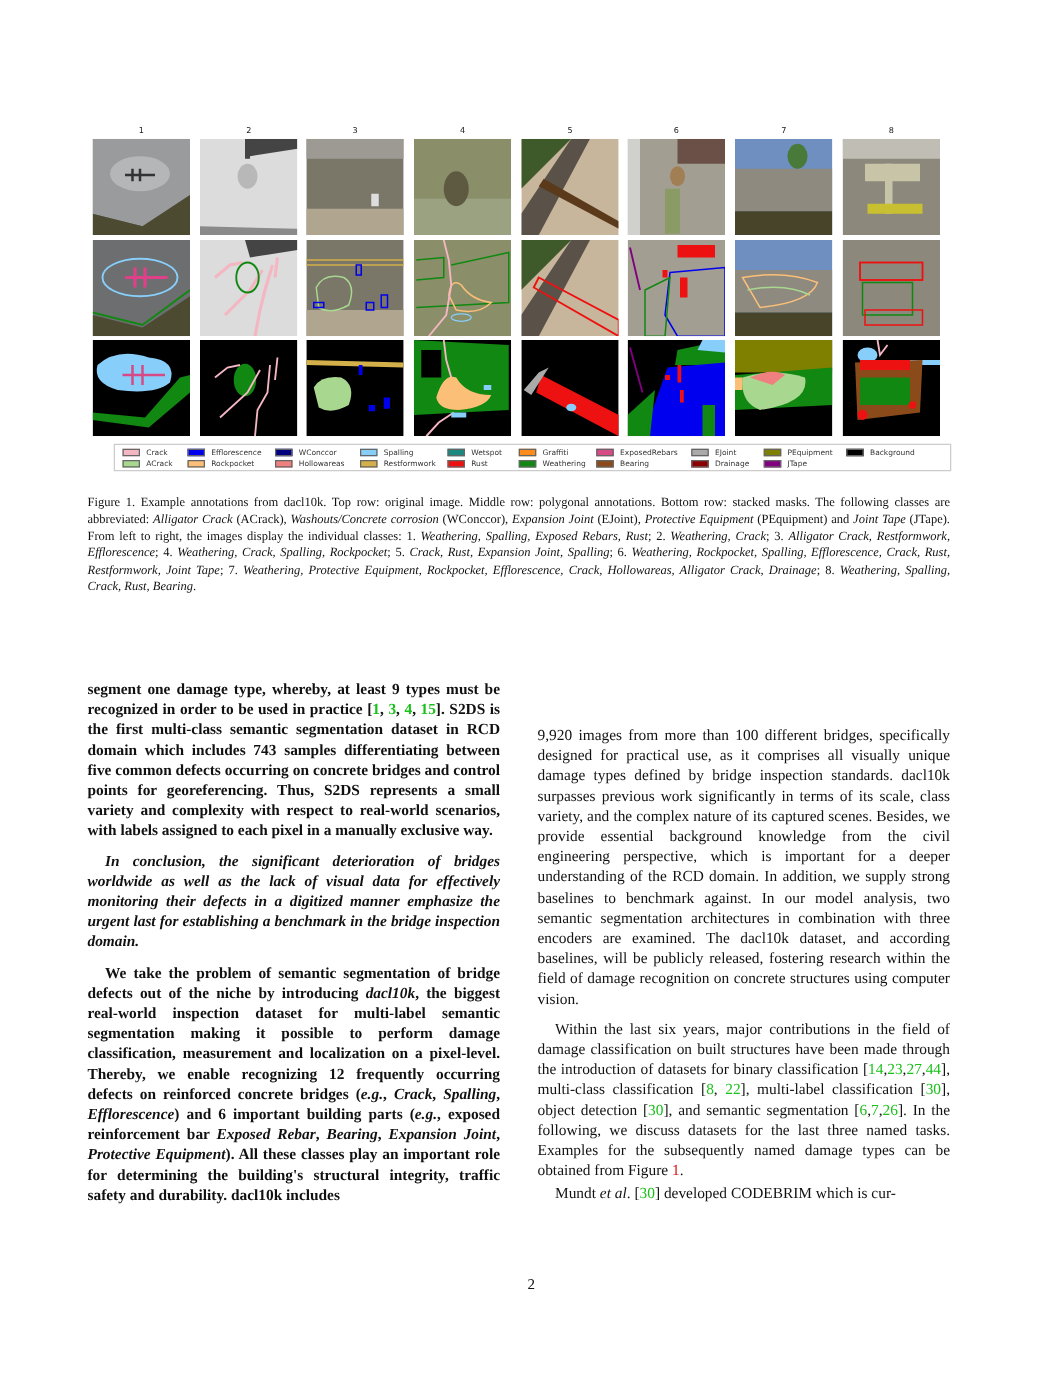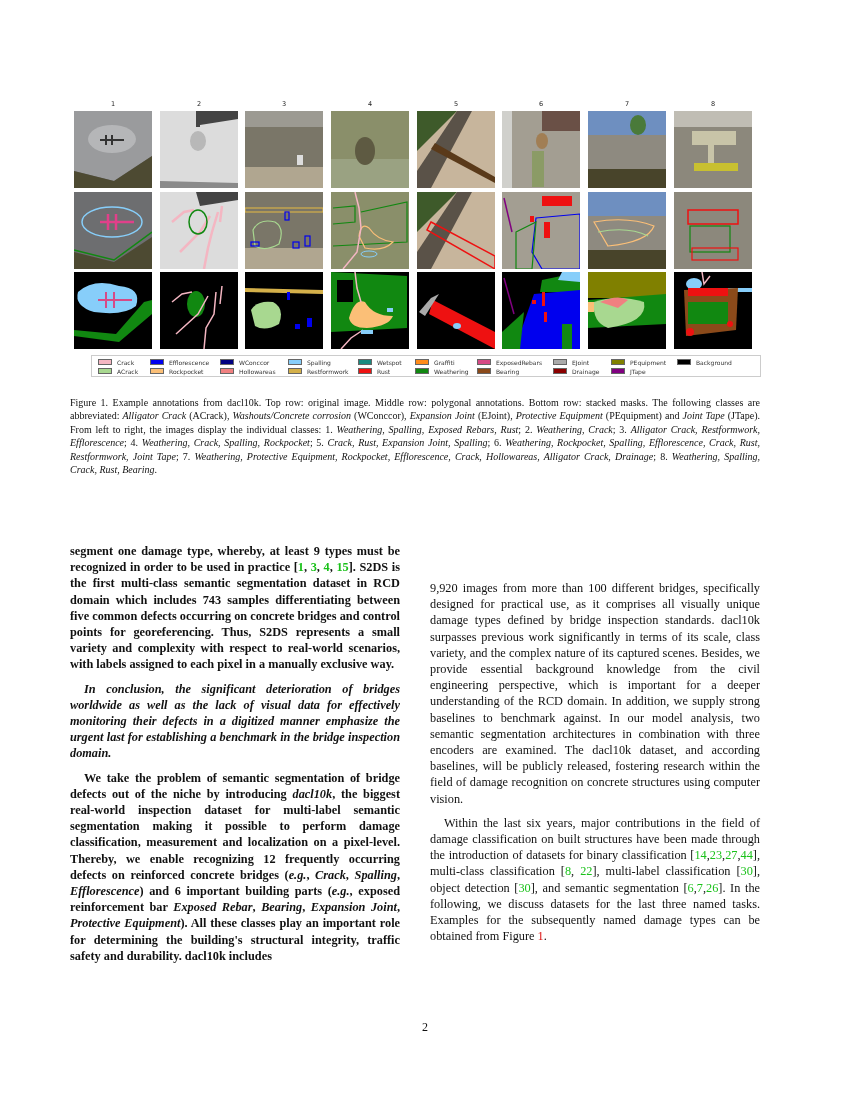--- a/index.html
+++ b/index.html
@@ -405,15 +405,16 @@
 
 <div class="col-text left">
   <p><span>segment one damage type, whereby, at least 9 types must be recognized in order to be used in practice [</span><a class="cite">1</a><span>, </span><a class="cite">3</a><span>, </span><a class="cite">4</a><span>, </span><a class="cite">15</a><span>]. S2DS is the first multi-class semantic segmentation dataset in RCD domain which includes 743 samples differentiating between five common defects occurring on concrete bridges and control points for georeferencing. Thus, S2DS represents a small variety and complexity with respect to real-world scenarios, with labels assigned to each pixel in a manually exclusive way.</span></p>
   <p class="indent"><i>In conclusion, the significant deterioration of bridges worldwide as well as the lack of visual data for effectively monitoring their defects in a digitized manner emphasize the urgent last for establishing a benchmark in the bridge inspection domain.</i></p>
   <p class="indent"><span>We take the problem of semantic segmentation of bridge defects out of the niche by introducing </span><i>dacl10k</i><span>, the biggest real-world inspection dataset for multi-label semantic segmentation making it possible to perform damage classification, measurement and localization on a pixel-level. Thereby, we enable recognizing 12 frequently occurring defects on reinforced concrete bridges (</span><i>e.g.</i><span>, </span><i>Crack</i><span>, </span><i>Spalling</i><span>, </span><i>Efflorescence</i><span>) and 6 important building parts (</span><i>e.g.</i><span>, exposed reinforcement bar </span><i>Exposed Rebar</i><span>, </span><i>Bearing</i><span>, </span><i>Expansion Joint</i><span>, </span><i>Protective Equipment</i><span>).  All these classes play an important role for determining the building's structural integrity, traffic safety and durability.  dacl10k includes</span></p>
 </div>
 
 <div class="col-text right">
   <p>9,920 images from more than 100 different bridges, specifically designed for practical use, as it comprises all visually unique damage types defined by bridge inspection standards.  dacl10k surpasses previous work significantly in terms of its scale, class variety, and the complex nature of its captured scenes. Besides, we provide essential background knowledge from the civil engineering perspective, which is important for a deeper understanding of the RCD domain. In addition, we supply strong baselines to benchmark against. In our model analysis, two semantic segmentation architectures in combination with three encoders are examined.  The dacl10k dataset, and according baselines, will be publicly released, fostering research within the field of damage recognition on concrete structures using computer vision.</p>
   <p class="indent" style="margin-bottom:2px"><span>Within the last six years, major contributions in the field of damage classification on built structures have been made through the introduction of datasets for binary classification [</span><a class="cite">14</a><span>,</span><a class="cite">23</a><span>,</span><a class="cite">27</a><span>,</span><a class="cite">44</a><span>], multi-class classification [</span><a class="cite">8</a><span>, </span><a class="cite">22</a><span>], multi-label classification [</span><a class="cite">30</a><span>], object detection [</span><a class="cite">30</a><span>], and semantic segmentation [</span><a class="cite">6</a><span>,</span><a class="cite">7</a><span>,</span><a class="cite">26</a><span>]. In the following, we discuss datasets for the last three named tasks.  Examples for the subsequently named damage types can be obtained from Figure </span><a class="fref">1</a><span>.</span></p>
+  <p class="indent"><span>Mundt </span><i>et al</i><span>. [</span><a class="cite">30</a><span>] developed CODEBRIM which is cur-</span></p>
 </div>
 
 <div class="pagenum">2</div>
 
 </body></html>

